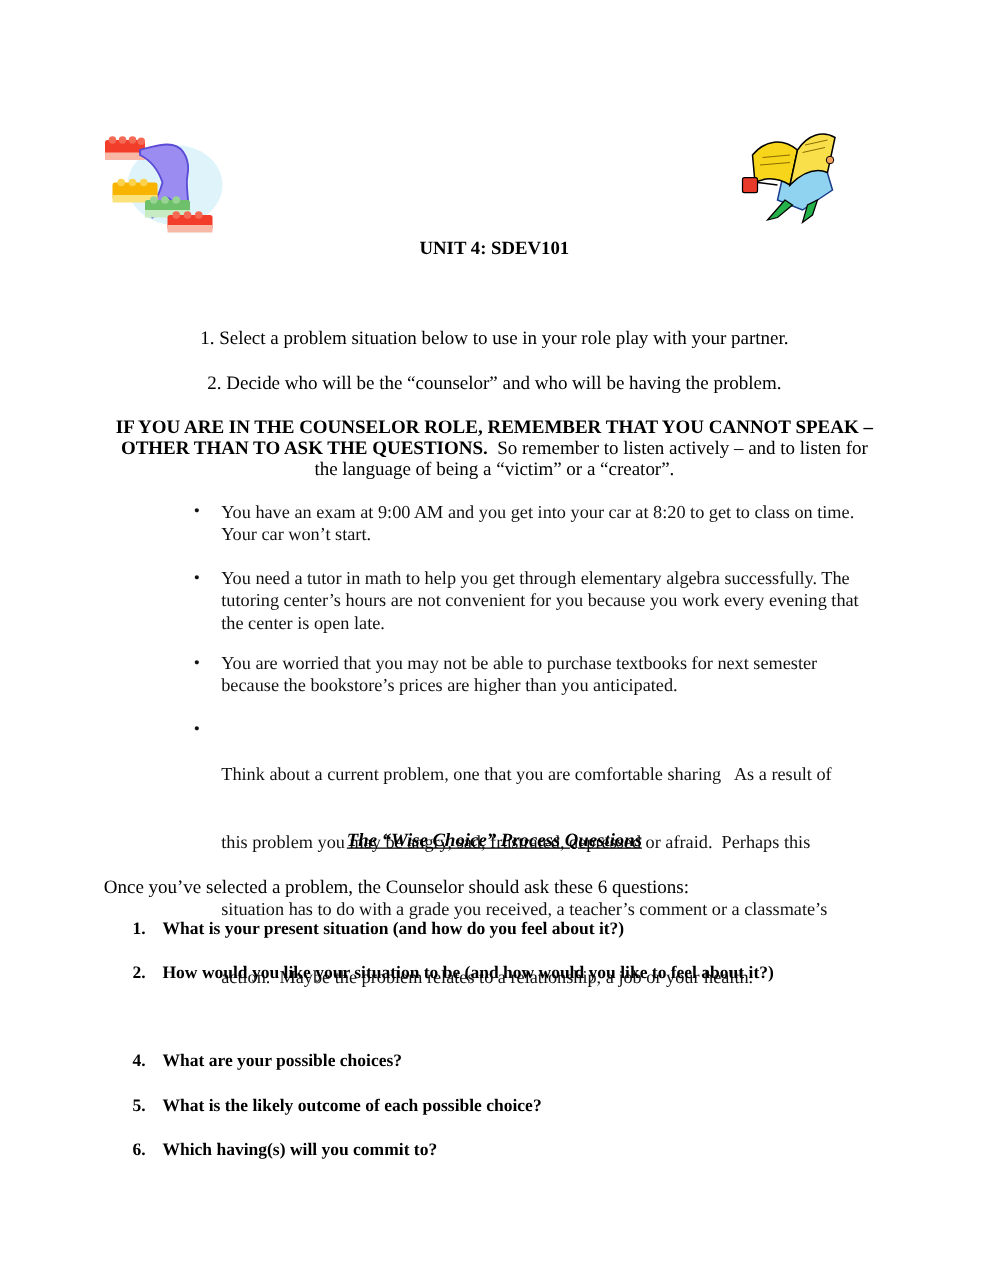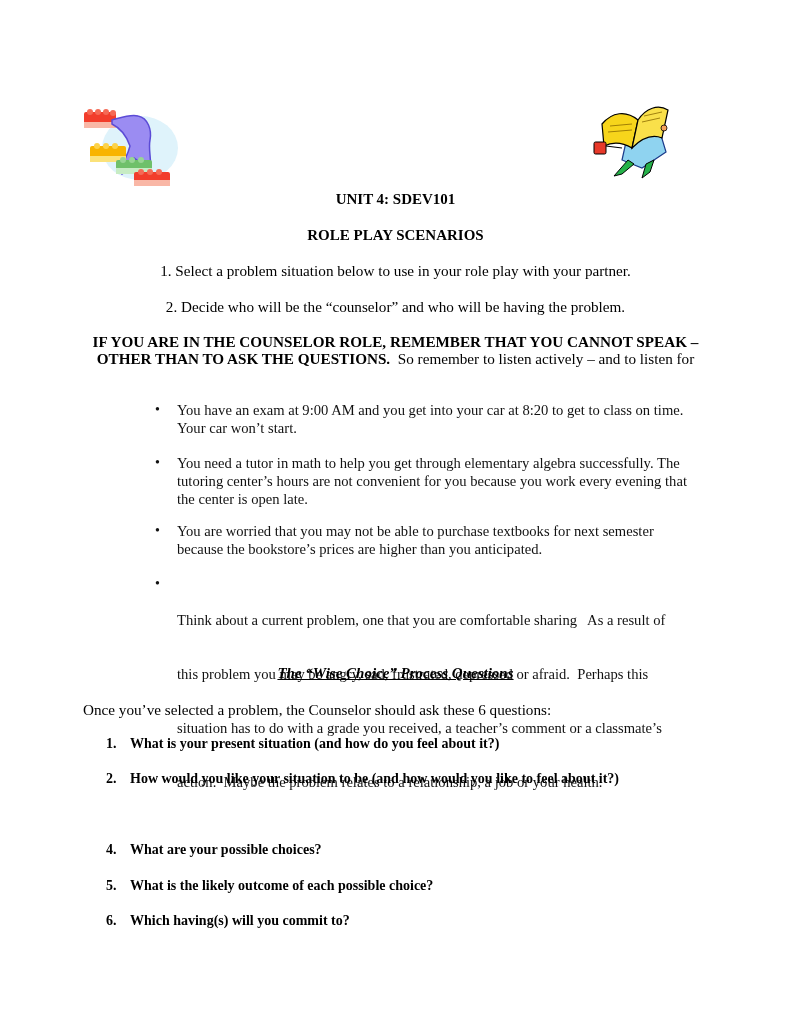--- a/index.html
+++ b/index.html
@@ -75,29 +75,29 @@
     <path d="M46 18 C54 6 66 2 76 8 L70 36 C60 32 50 36 40 46 Z" fill="#f9e04a" stroke="#000" stroke-width="1.2"></path>
     <path d="M18 24 L40 22 M16 30 L40 28 M52 14 L70 10 M50 20 L68 16" stroke="#8a6a00" stroke-width="0.8"></path>
 
     <rect x="2" y="40" width="12" height="12" rx="1.5" fill="#e8392a" stroke="#000" stroke-width="1"></rect>
     <line x1="14" y1="44" x2="30" y2="46" stroke="#000" stroke-width="1.2"></line>
 
     <circle cx="72" cy="26" r="3" fill="#f6a25b" stroke="#000" stroke-width="0.8"></circle>
   </svg>
 
   <div class="abs center serif bold h" style="top:175px">UNIT 4: SDEV101</div>
-  <div class="abs center serif bold h" style="top:211px">ROLE PLAY SCENARIOS</div>
 
   <div class="abs center serif line" style="top:246px">1. Select a problem situation below to use in your role play with your partner.</div>
   <div class="abs center serif line" style="top:282px">2. Decide who will be the “counselor” and who will be having the problem.</div>
 
   <div class="abs center serif bold line" style="top:317px">IF YOU ARE IN THE COUNSELOR ROLE, REMEMBER THAT YOU CANNOT SPEAK –</div>
   <div class="abs center serif line" style="top:334px">
     <span class="bold">OTHER THAN TO ASK THE QUESTIONS.</span><span style="white-space:pre">  So remember to listen actively – and to listen for</span>
   </div>
+  <div class="abs center serif line" style="top:351px">the language of being a “victim” or a “creator”.</div>
 
   <div class="bullet-item body-garamond" style="top:385px">
     <span class="bullet-dot">•</span>
     <div class="bullet-text">
       <div>You have an exam at 9:00 AM and you get into your car at 8:20 to get to class on time.</div>
       <div>Your car won’t start.</div>
     </div>
   </div>
 
   <div class="bullet-item body-garamond" style="top:438px">

